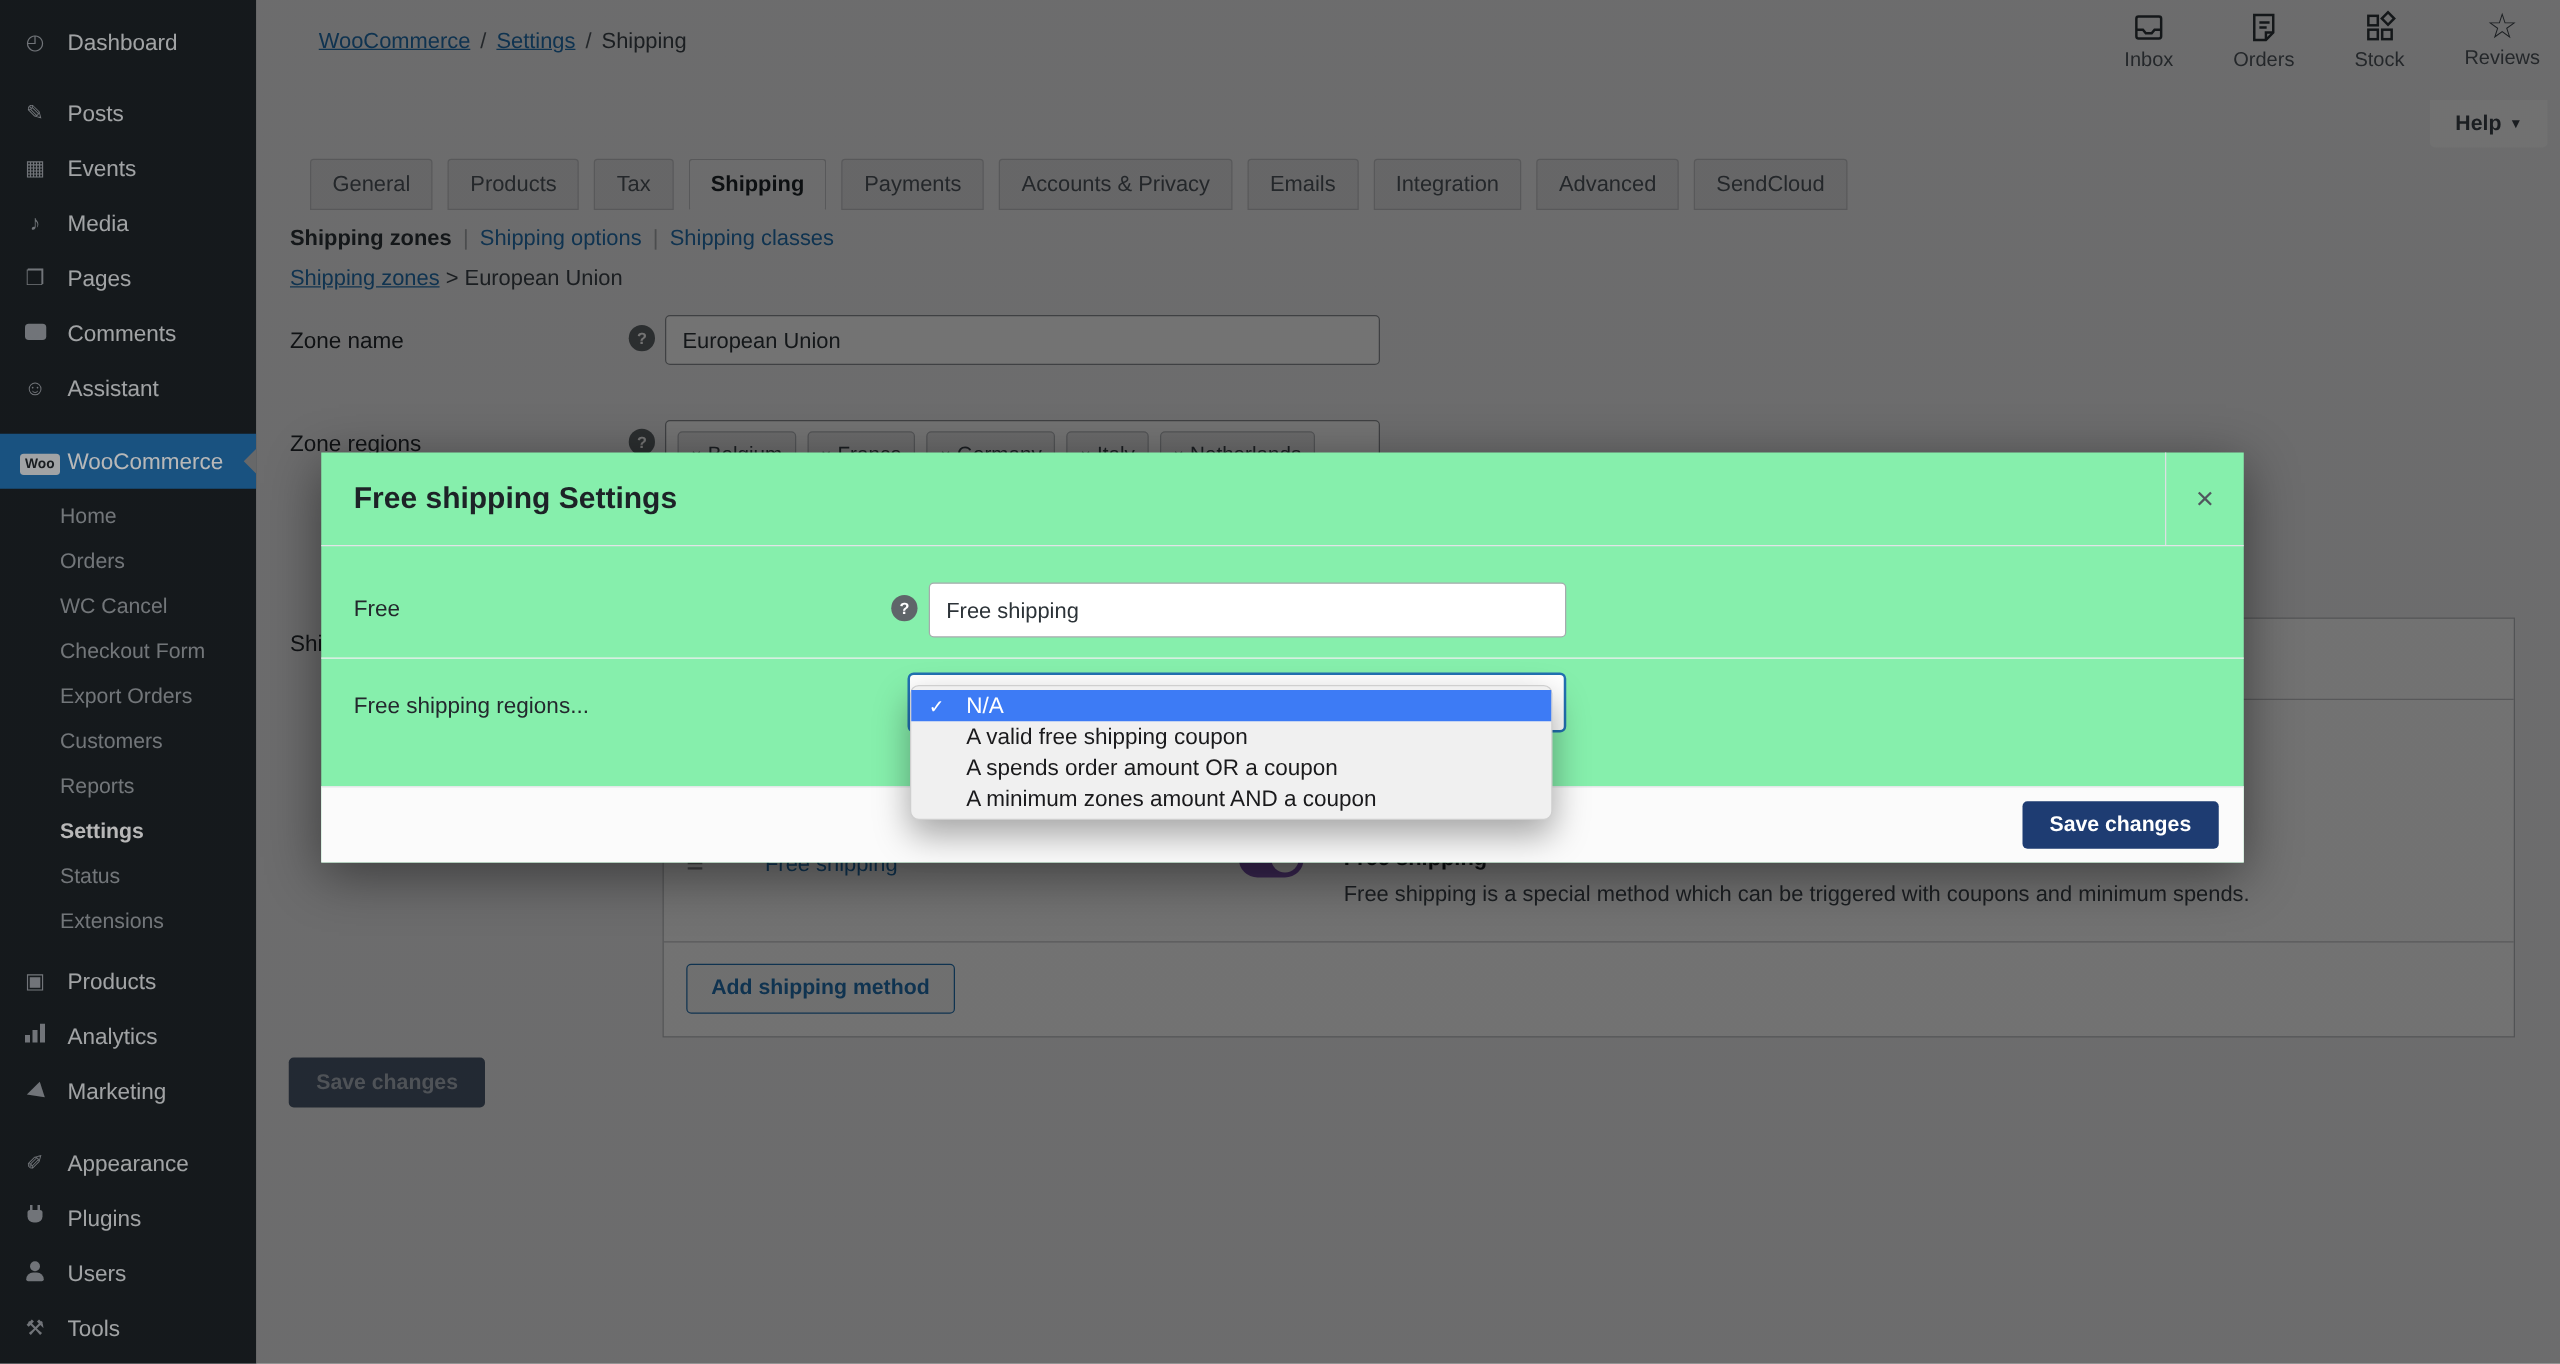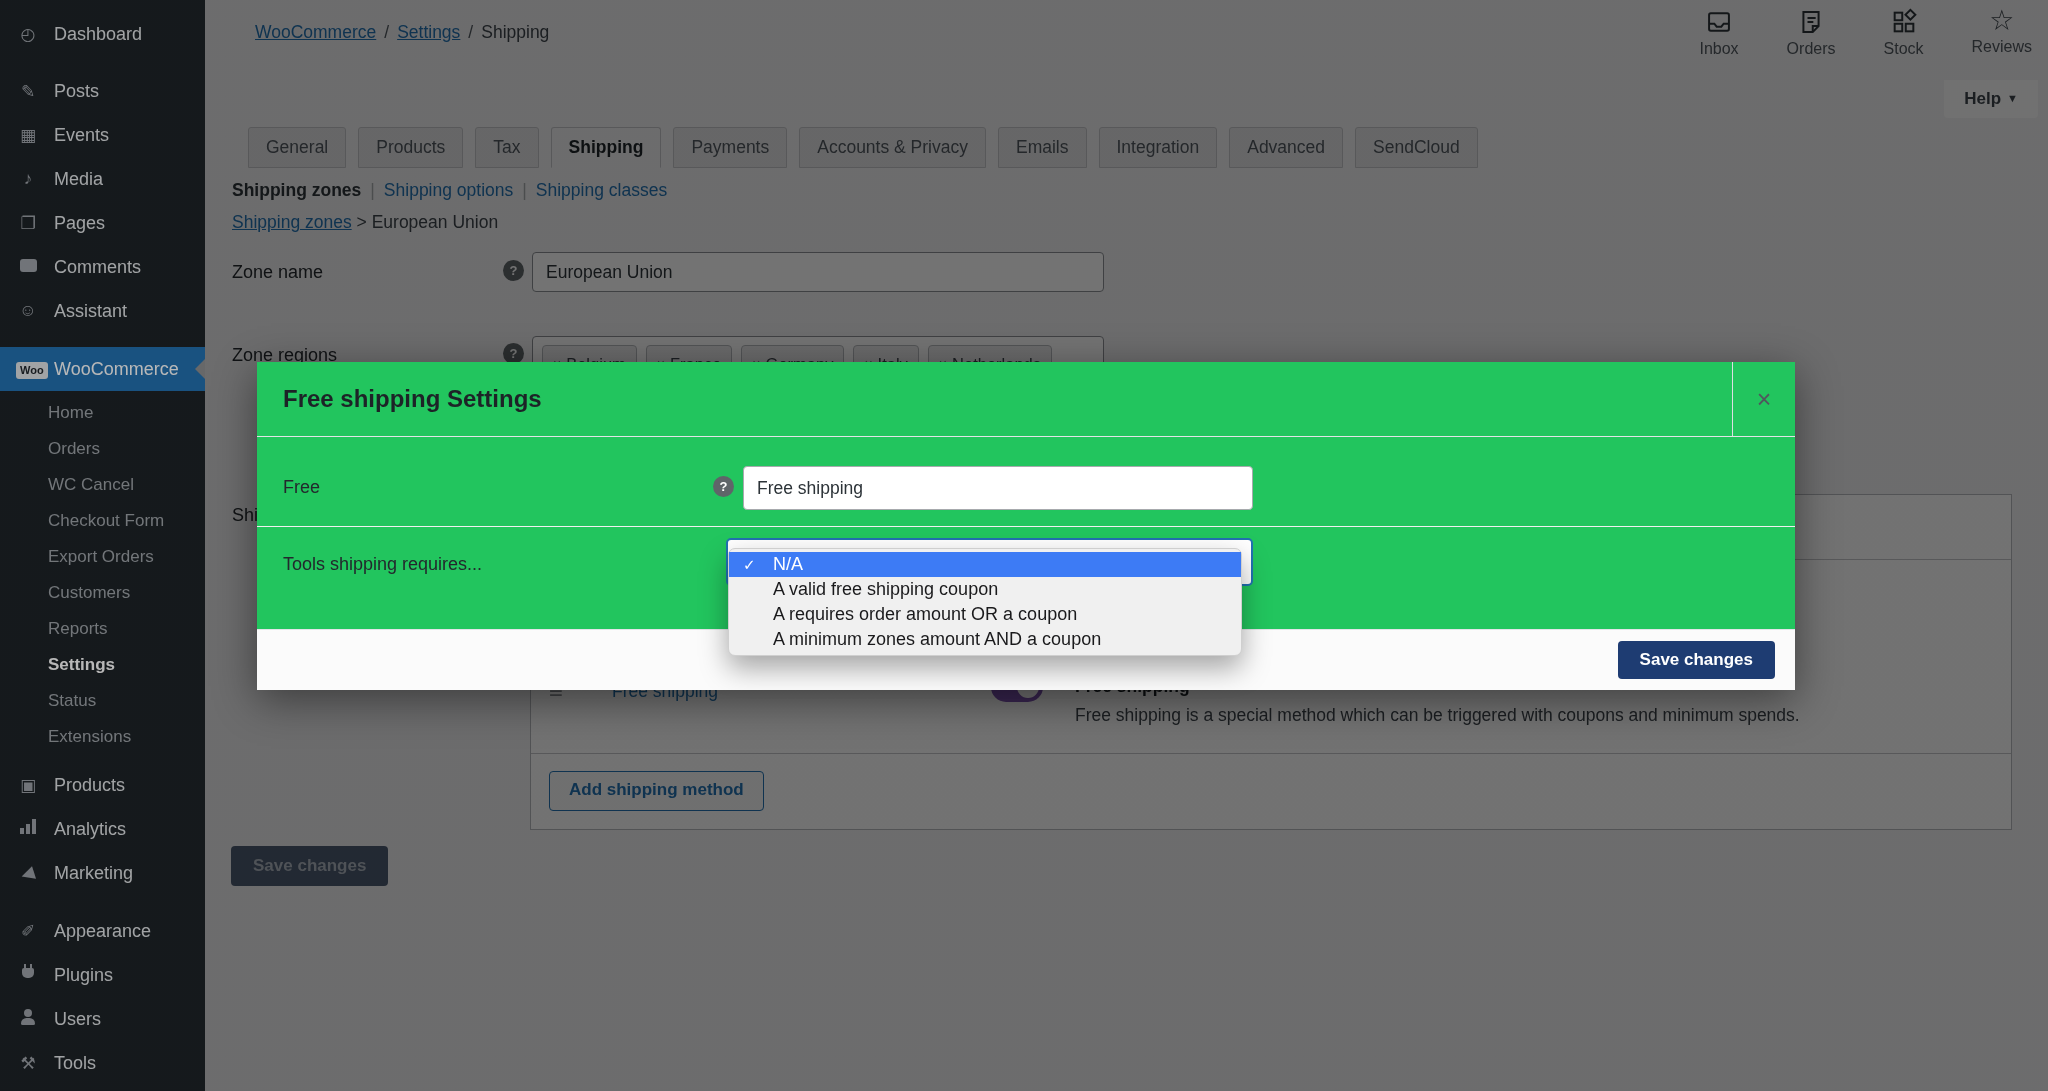--- a/index.html
+++ b/index.html
@@ -93,21 +93,21 @@
   .btn-secondary{border:1px solid #2271b1;background:#f6f7f7;color:#2271b1;font-weight:bold;
                  font-size:17px;border-radius:4px;padding:0 19px;height:38px;line-height:36px;cursor:pointer;}
   .btn-page-save{background:#4c5a70;color:#aeb6c0;font-weight:bold;font-size:17px;border-radius:4px;
                  padding:0 22px;height:40px;line-height:40px;cursor:pointer;}
 
   
   .overlay{position:absolute;inset:0;z-index:50;
            background:linear-gradient(90deg,rgba(0,0,0,0.28) 0,rgba(0,0,0,0.28) 205px,rgba(0,0,0,0.55) 205px,rgba(0,0,0,0.55) 100%);}
 
   
-  .modal{position:absolute;left:257px;top:362px;width:1538px;height:328px;background:#22c55e;z-index:60;
+  .modal{position:absolute;left:257px;top:362px;width:1538px;height:328px;background:#86efac;z-index:60;
          box-shadow:0 10px 40px rgba(0,0,0,0.45);}
   .modal-header{position:absolute;left:0;top:0;right:0;height:74px;border-bottom:1px solid #e2e4e7;}
   .modal-title{position:absolute;left:26px;top:0;line-height:74px;font-size:24px;font-weight:bold;color:#1d2327;white-space:nowrap;}
   .modal-close{position:absolute;right:0;top:0;width:62px;height:74px;border-left:1px solid #dcdfe2;
                display:flex;align-items:center;justify-content:center;font-size:25px;color:#50575e;cursor:pointer;}
   .modal .row-line{position:absolute;left:0;right:0;top:164px;height:1px;background:#f0f0f1;}
   .modal-footer{position:absolute;left:0;right:0;bottom:0;height:60px;background:#fbfbfb;border-top:1px solid #e3e5e8;}
   .btn-primary{position:absolute;right:20px;top:11px;background:#1e3c72;color:#fff;font-weight:bold;
                font-size:17px;border-radius:4px;height:38px;line-height:38px;padding:0 22px;cursor:pointer;white-space:nowrap;}
   .select{position:absolute;left:469px;top:176px;width:527px;height:48px;box-sizing:border-box;
@@ -331,42 +331,42 @@
           <span>×</span>
         </div>
     </div>
 
     <div class="form-label" style="position:absolute;left:26px;top:115px;">Free</div>
     <div class="help-tip" style="position:absolute;left:456px;top:114px;">?</div>
     <input class="txt-input" style="position: absolute; left: 486px; top: 104px; width: 510px; height: 44px; border-color: rgb(167, 170, 173);" value="Free shipping">
 
     <div class="row-line"></div>
 
-    <div class="form-label" style="position:absolute;left:26px;top:192px;">Tools shipping requires...</div>
+    <div class="form-label" style="position:absolute;left:26px;top:192px;">Free shipping regions...</div>
     <div class="select">
       <span class="caret">▾</span>
     </div>
 
     <div class="modal-footer">
       <div class="btn-primary">Save changes</div>
     </div>
   </div>
 
   <div class="dropdown">
     <div class="opt selected">
       <span class="chk">✓</span>
       <span>N/A</span>
     </div>
     <div class="opt">
       <span class="chk"></span>
       <span>A valid free shipping coupon</span>
     </div>
     <div class="opt">
       <span class="chk"></span>
-      <span>A requires order amount OR a coupon</span>
+      <span>A spends order amount OR a coupon</span>
     </div>
     <div class="opt">
       <span class="chk"></span>
       <span>A minimum zones amount AND a coupon</span>
     </div>
   </div>
 
 </div>
 
 </body></html>

